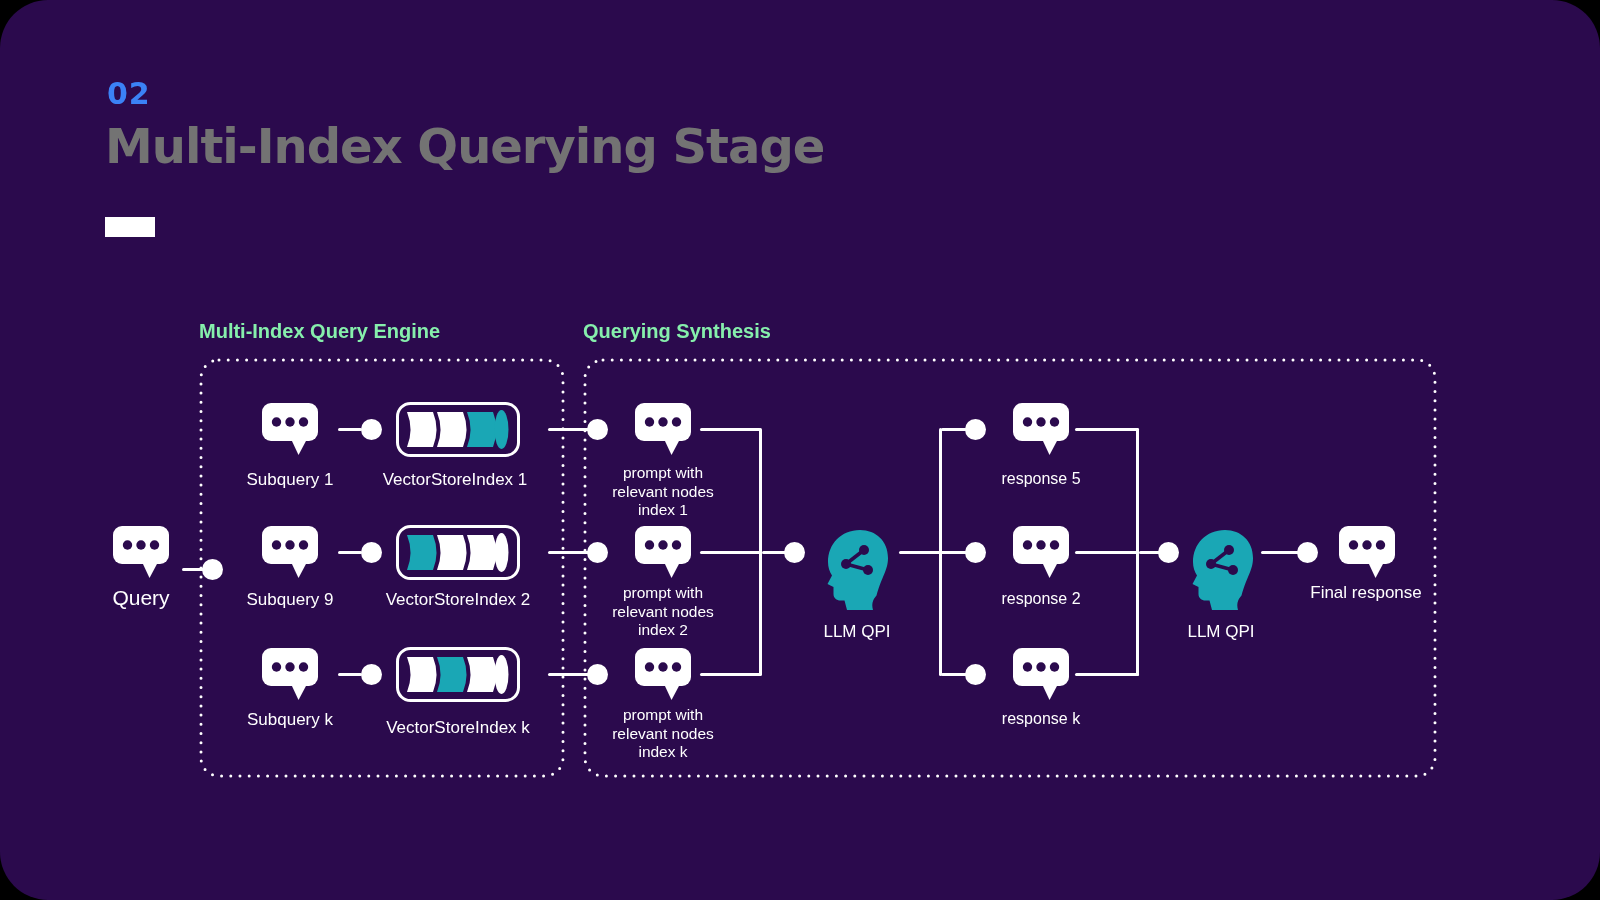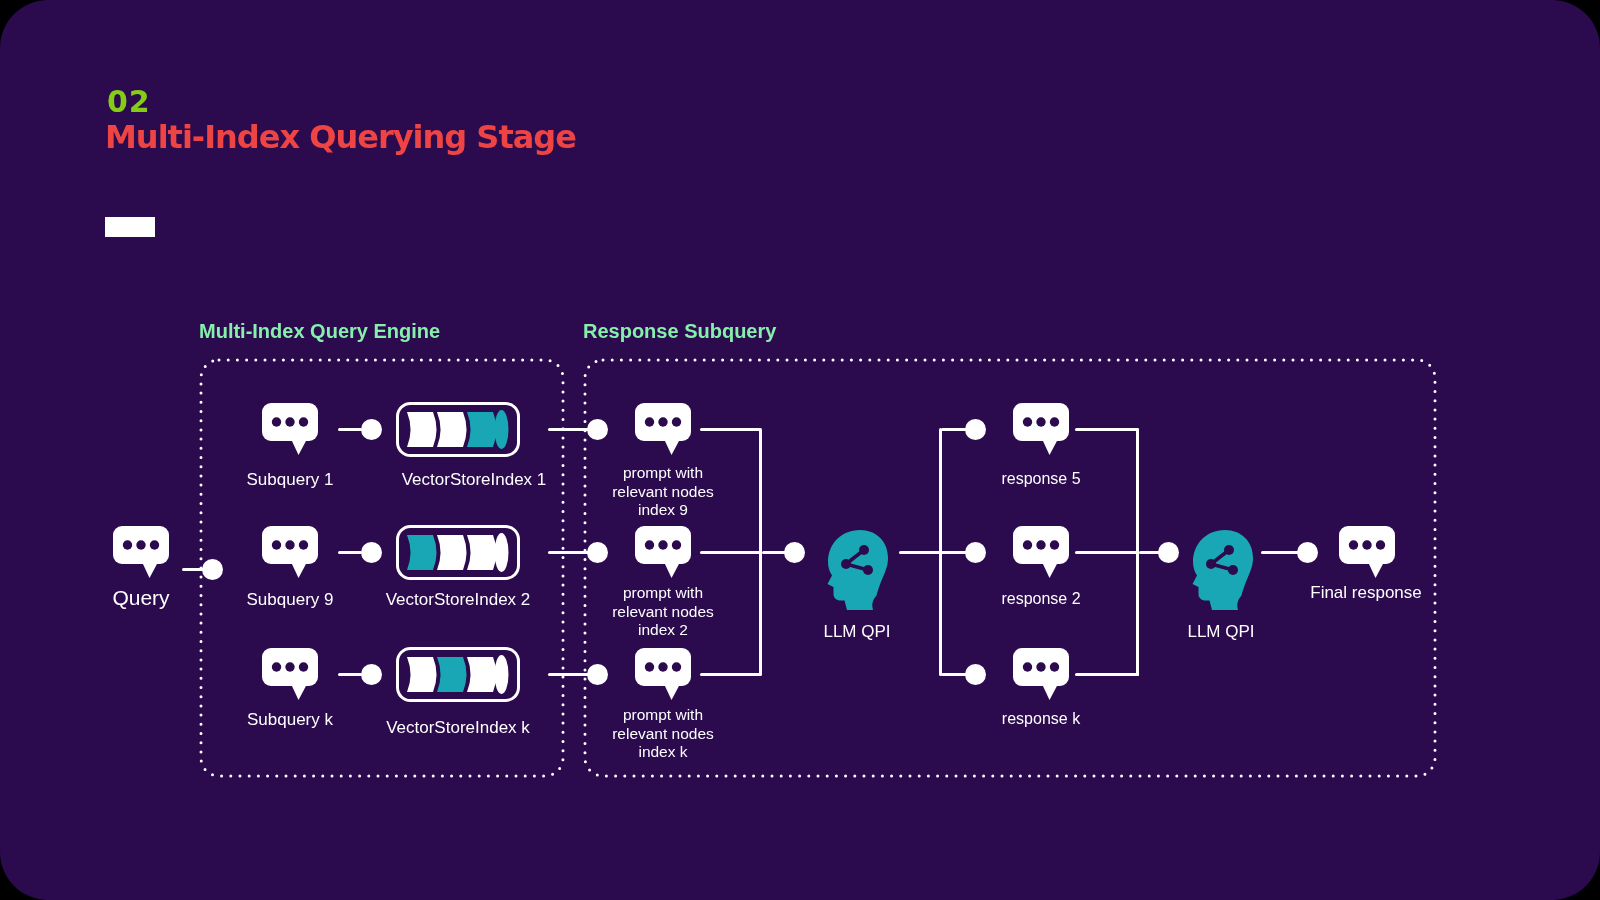--- a/index.html
+++ b/index.html
@@ -1,44 +1,44 @@
 <!DOCTYPE html>
 <html><head>
 <meta charset="utf-8">
 <style>
   html,body{margin:0;padding:0;background:#000;}
   .stage{position:relative;width:1600px;height:900px;background:#000;overflow:hidden;
          font-family:"Liberation Sans",sans-serif;}
   .card{position:absolute;left:0;top:0;width:1600px;height:900px;background:#2b0a4d;border-radius:48px;}
   .abs{position:absolute;}
   .num{font-family:"DejaVu Sans",sans-serif;font-weight:bold;font-size:30px;color:#1aa7b5;letter-spacing:1px;}
-  .title{font-family:"DejaVu Sans",sans-serif;font-weight:bold;font-size:32px;color:#ef4444;letter-spacing:-1px;white-space:nowrap;}
+  .title{font-family:"DejaVu Sans",sans-serif;font-weight:bold;font-size:48px;color:#737373;letter-spacing:-1px;white-space:nowrap;}
   .bar{background:#fff;}
   .sec-title{font-size:20px;font-weight:bold;color:#86efac;white-space:nowrap;}
   .lbl{position:absolute;color:#fff;font-size:17px;white-space:nowrap;transform:translateX(-50%);text-align:center;}
   .lbl-sm{font-size:16px;}
   .lbl-lg{font-size:21px;}
   .plabel{position:absolute;color:#fff;font-size:15.5px;line-height:18.5px;text-align:center;transform:translateX(-50%);white-space:nowrap;}
   .hline{position:absolute;height:3px;background:#fff;border-radius:1.5px;}
   .vline{position:absolute;width:3px;background:#fff;border-radius:1.5px;}
   .dot{position:absolute;width:21px;height:21px;border-radius:50%;background:#fff;}
   svg{display:block;}
 </style>
 </head>
 <body style="background: rgb(0, 0, 0);">
 
 <div class="stage">
 <div class="card" style="background: rgb(43, 10, 77);">
 
-  <div class="abs num" style="left: 107px; top: 84px; color: #84cc16;">02</div>
+  <div class="abs num" style="left: 107px; top: 76px; color: #3b82f6;">02</div>
   <div class="abs title" style="left:105px;top:118px;">Multi-Index Querying Stage</div>
   <div class="abs bar" style="left:105px;top:217px;width:50px;height:20px;"></div>
 
   <div class="abs sec-title" style="left:199px;top:320px;">Multi-Index Query Engine</div>
-  <div class="abs sec-title" style="left:583px;top:320px;">Response Subquery</div>
+  <div class="abs sec-title" style="left:583px;top:320px;">Querying Synthesis</div>
 
   <svg class="abs" style="left:199px;top:358px;" width="366" height="420">
     <rect x="2" y="2" width="362" height="416" rx="18" fill="none" stroke="#fff" stroke-width="3" stroke-linecap="round" stroke-dasharray="0 9.2"></rect>
   </svg>
   <svg class="abs" style="left:583px;top:358px;" width="854" height="420">
     <rect x="2" y="2" width="850" height="416" rx="18" fill="none" stroke="#fff" stroke-width="3" stroke-linecap="round" stroke-dasharray="0 9.2"></rect>
   </svg>
 
   <svg class="abs" style="left:112px;top:526px;" width="58" height="53" viewBox="0 0 58 53">
     <rect x="1" y="0" width="56" height="38" rx="9" fill="#fff"></rect>
@@ -97,21 +97,21 @@
     <path class="band" d="M71 10 Q78 27.5 71 45 L97 45 Q104 27.5 97 10 Z" fill="#ffffff"></path>
     <ellipse class="cap" cx="105.5" cy="27.5" rx="7" ry="19.5" fill="#ffffff"></ellipse>
   </svg>
   <svg class="abs" style="left:396px;top:647px;" width="124" height="55" viewBox="0 0 124 55">
     <rect x="1.5" y="1.5" width="121" height="52" rx="13" fill="none" stroke="#fff" stroke-width="3"></rect>
     <path class="band" d="M11 10 Q18 27.5 11 45 L37 45 Q44 27.5 37 10 Z" fill="#ffffff"></path>
     <path class="band" d="M41 10 Q48 27.5 41 45 L67 45 Q74 27.5 67 10 Z" fill="#1aa7b5"></path>
     <path class="band" d="M71 10 Q78 27.5 71 45 L97 45 Q104 27.5 97 10 Z" fill="#ffffff"></path>
     <ellipse class="cap" cx="105.5" cy="27.5" rx="7" ry="19.5" fill="#ffffff"></ellipse>
   </svg>
-  <div class="lbl" style="left:474px;top:470px;">VectorStoreIndex 1</div>
+  <div class="lbl" style="left:455px;top:470px;">VectorStoreIndex 1</div>
   <div class="lbl" style="left:458px;top:590px;text-align:right;">VectorStoreIndex 2</div>
   <div class="lbl" style="left:458px;top:718px;">VectorStoreIndex k</div>
 
   <div class="hline" style="left:548px;top:428px;width:42px;"></div>
   <div class="hline" style="left:548px;top:551px;width:42px;"></div>
   <div class="hline" style="left:548px;top:673px;width:42px;"></div>
   <div class="dot" style="left:587px;top:419px;"></div>
   <div class="dot" style="left:587px;top:542px;"></div>
   <div class="dot" style="left:587px;top:664px;"></div>
 
@@ -132,21 +132,21 @@
   <svg class="abs" style="left:634px;top:648px;" width="58" height="53" viewBox="0 0 58 53">
     <rect x="1" y="0" width="56" height="38" rx="9" fill="#fff"></rect>
     <circle class="fill-bg" cx="15.5" cy="19" r="4.7" fill="#2b0a4d"></circle>
         <circle class="fill-bg" cx="29" cy="19" r="4.7" fill="#2b0a4d"></circle>
         <circle class="fill-bg" cx="42.5" cy="19" r="4.7" fill="#2b0a4d"></circle>
     <path d="M30 36 h16 l-8.5 16 z" fill="#fff"></path>
   </svg>
   <div class="plabel" style="left:663px;top:464px;">
     <div>prompt with</div>
     <div>relevant nodes</div>
-    <div>index 9</div>
+    <div>index 1</div>
   </div>
   <div class="plabel" style="left:663px;top:584px;">
     <div>prompt with</div>
     <div>relevant nodes</div>
     <div>index 2</div>
   </div>
   <div class="plabel" style="left:663px;top:706px;">
     <div>prompt with</div>
     <div>relevant nodes</div>
     <div>index k</div>

